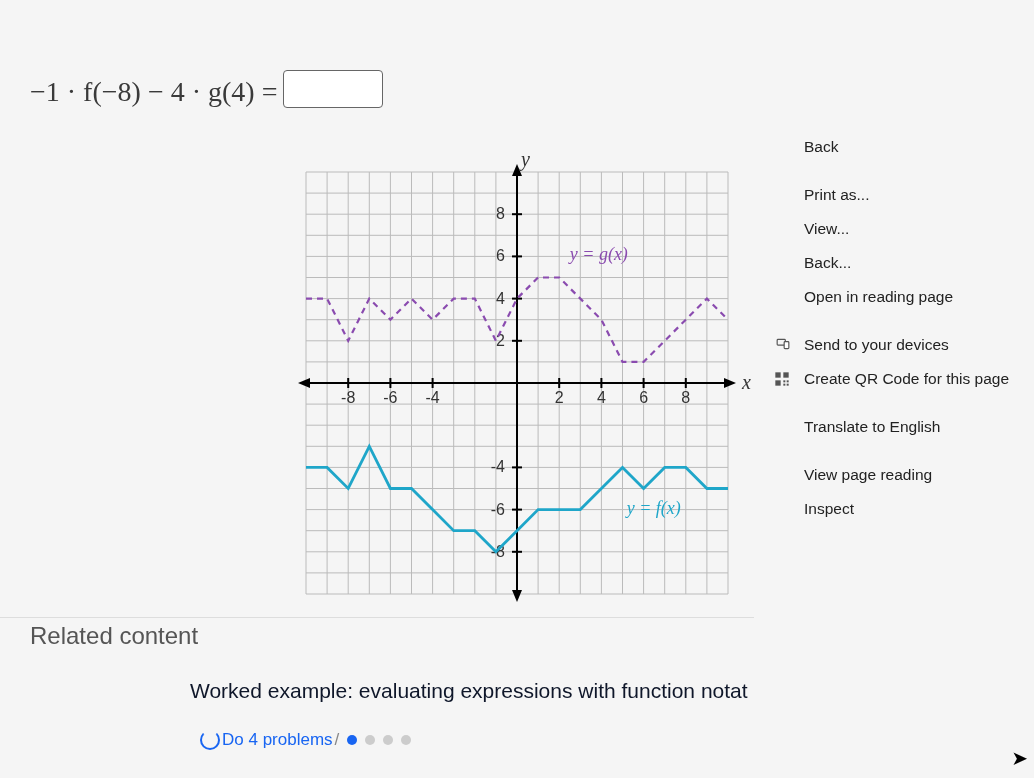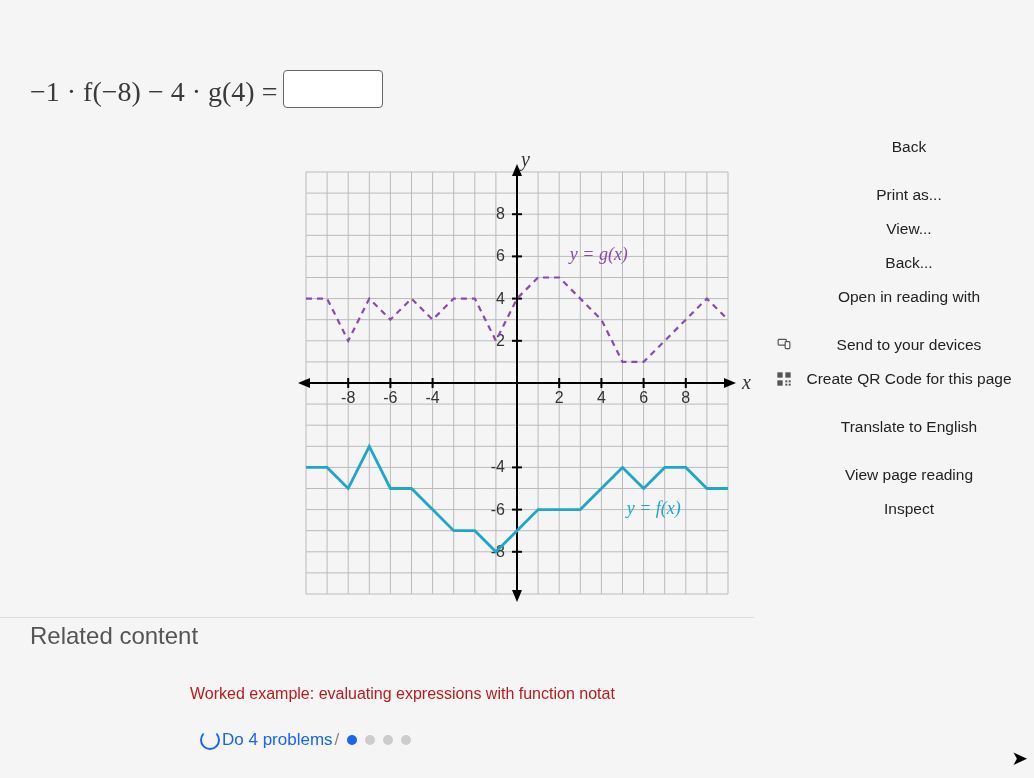--- a/index.html
+++ b/index.html
@@ -50,22 +50,22 @@
     position: absolute;
     left: 30px;
     bottom: 128px;
     color: #555;
     font-size: 24px;
   }
   .worked {
     position: absolute;
     left: 190px;
     bottom: 75px;
-    color: #b91c1c;
-    font-size: 16px;
+    color: #0f172a;
+    font-size: 21px;
   }
   .do-problems {
     position: absolute;
     left: 200px;
     bottom: 28px;
     display: flex;
     align-items: center;
     gap: 2px;
     color: #1865f2;
     font-size: 17px;
@@ -89,21 +89,20 @@
     top: 130px;
     width: 250px;
     background: rgba(255,255,255,0.0);
     font-size: 15.5px;
     color: #222;
   }
   .context-menu .item {
     padding: 8px 6px 8px 34px;
     position: relative;
     white-space: nowrap;
-    text-align: center;
   }
   .context-menu .gap { height: 14px; }
   .mi { position: absolute; left: 4px; top: 50%; transform: translateY(-50%); width: 20px; height: 16px; }
 
   .cursor {
     position: absolute;
     right: 6px;
     bottom: 8px;
     font-size: 20px;
     color: #000;
@@ -227,21 +226,21 @@
       <span class="dot"></span>
   </span>
 </div>
 
 <div class="context-menu">
     <div class="item">Back</div>
     <div class="gap"></div>
     <div class="item">Print as...</div>
     <div class="item">View...</div>
     <div class="item">Back...</div>
-    <div class="item">Open in reading with</div>
+    <div class="item">Open in reading page</div>
     <div class="gap"></div>
     <div class="item">Send to your devices<span class="mi"><svg viewBox="0 0 24 24" width="18" height="14">
           <rect x="2" y="4" width="14" height="10" rx="1.5" fill="none" stroke="#555" stroke-width="2"></rect>
           <rect x="14" y="8" width="8" height="12" rx="1.5" fill="#fff" stroke="#555" stroke-width="2"></rect>
         </svg></span></div>
     <div class="item">Create QR Code for this page<span class="mi"><svg viewBox="0 0 24 24" width="16" height="16">
           <rect x="2" y="2" width="8" height="8" fill="#555"></rect>
           <rect x="14" y="2" width="8" height="8" fill="#555"></rect>
           <rect x="2" y="14" width="8" height="8" fill="#555"></rect>
           <rect x="14" y="14" width="3" height="3" fill="#555"></rect>

